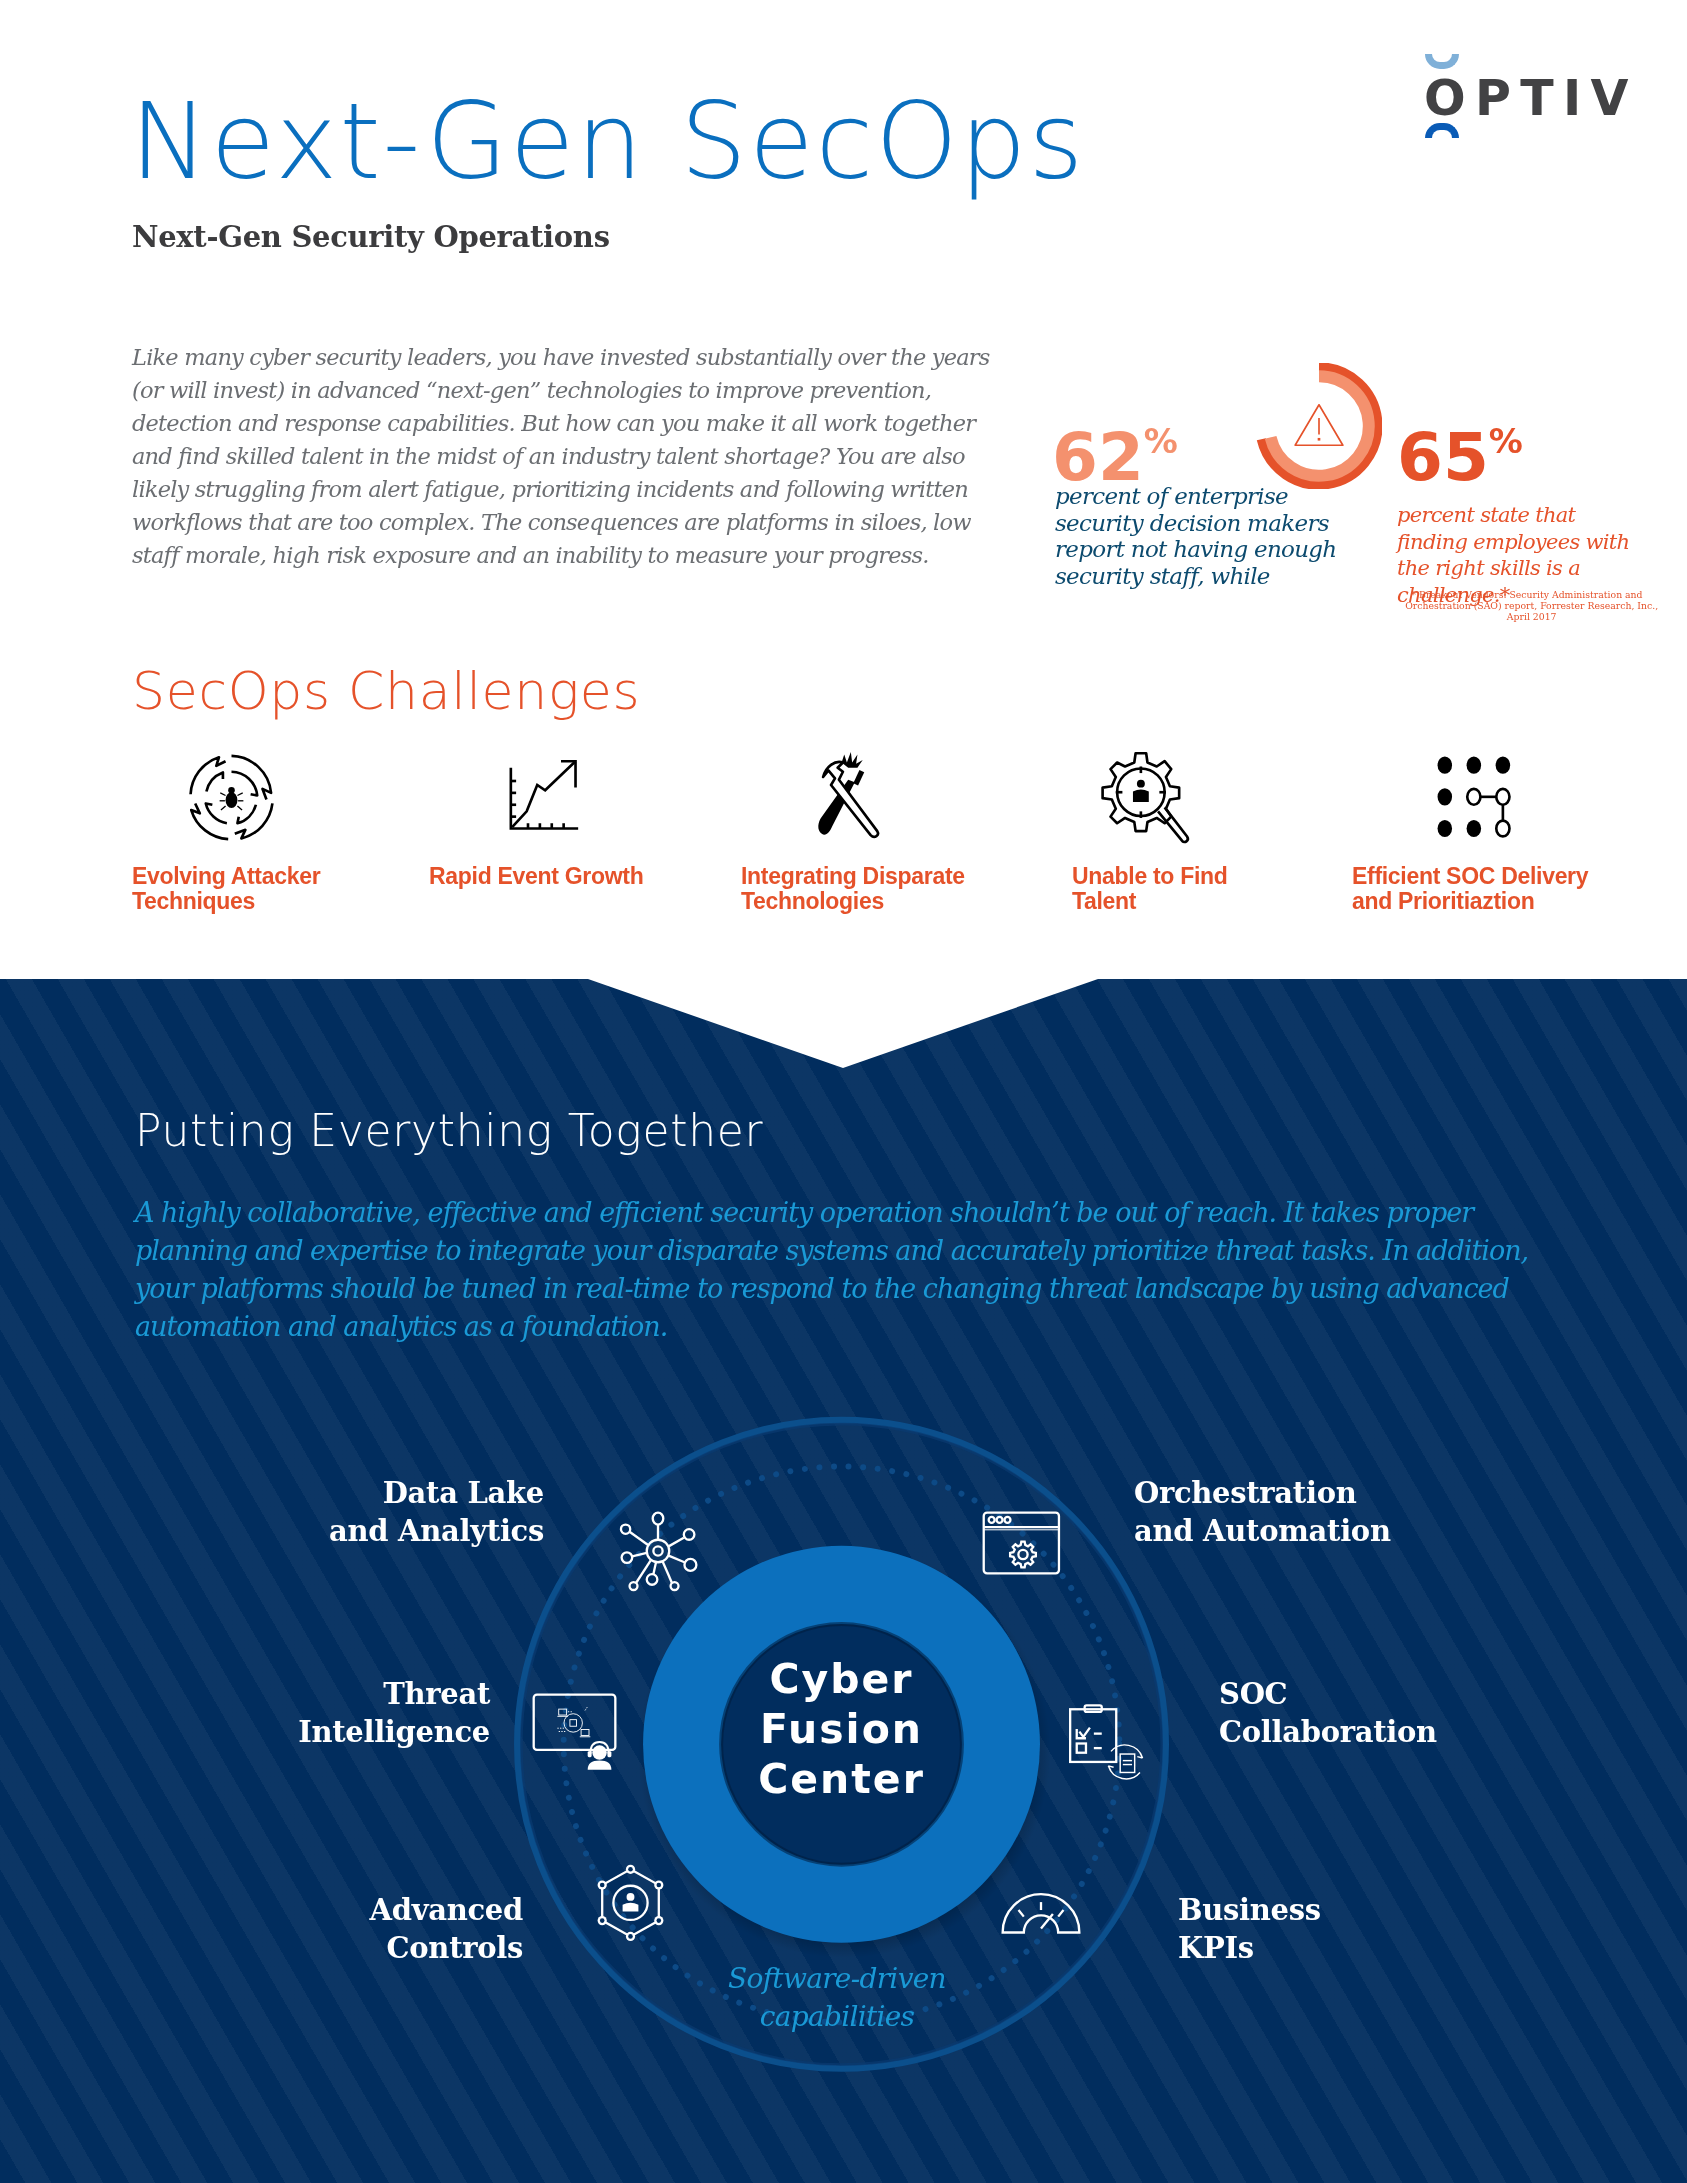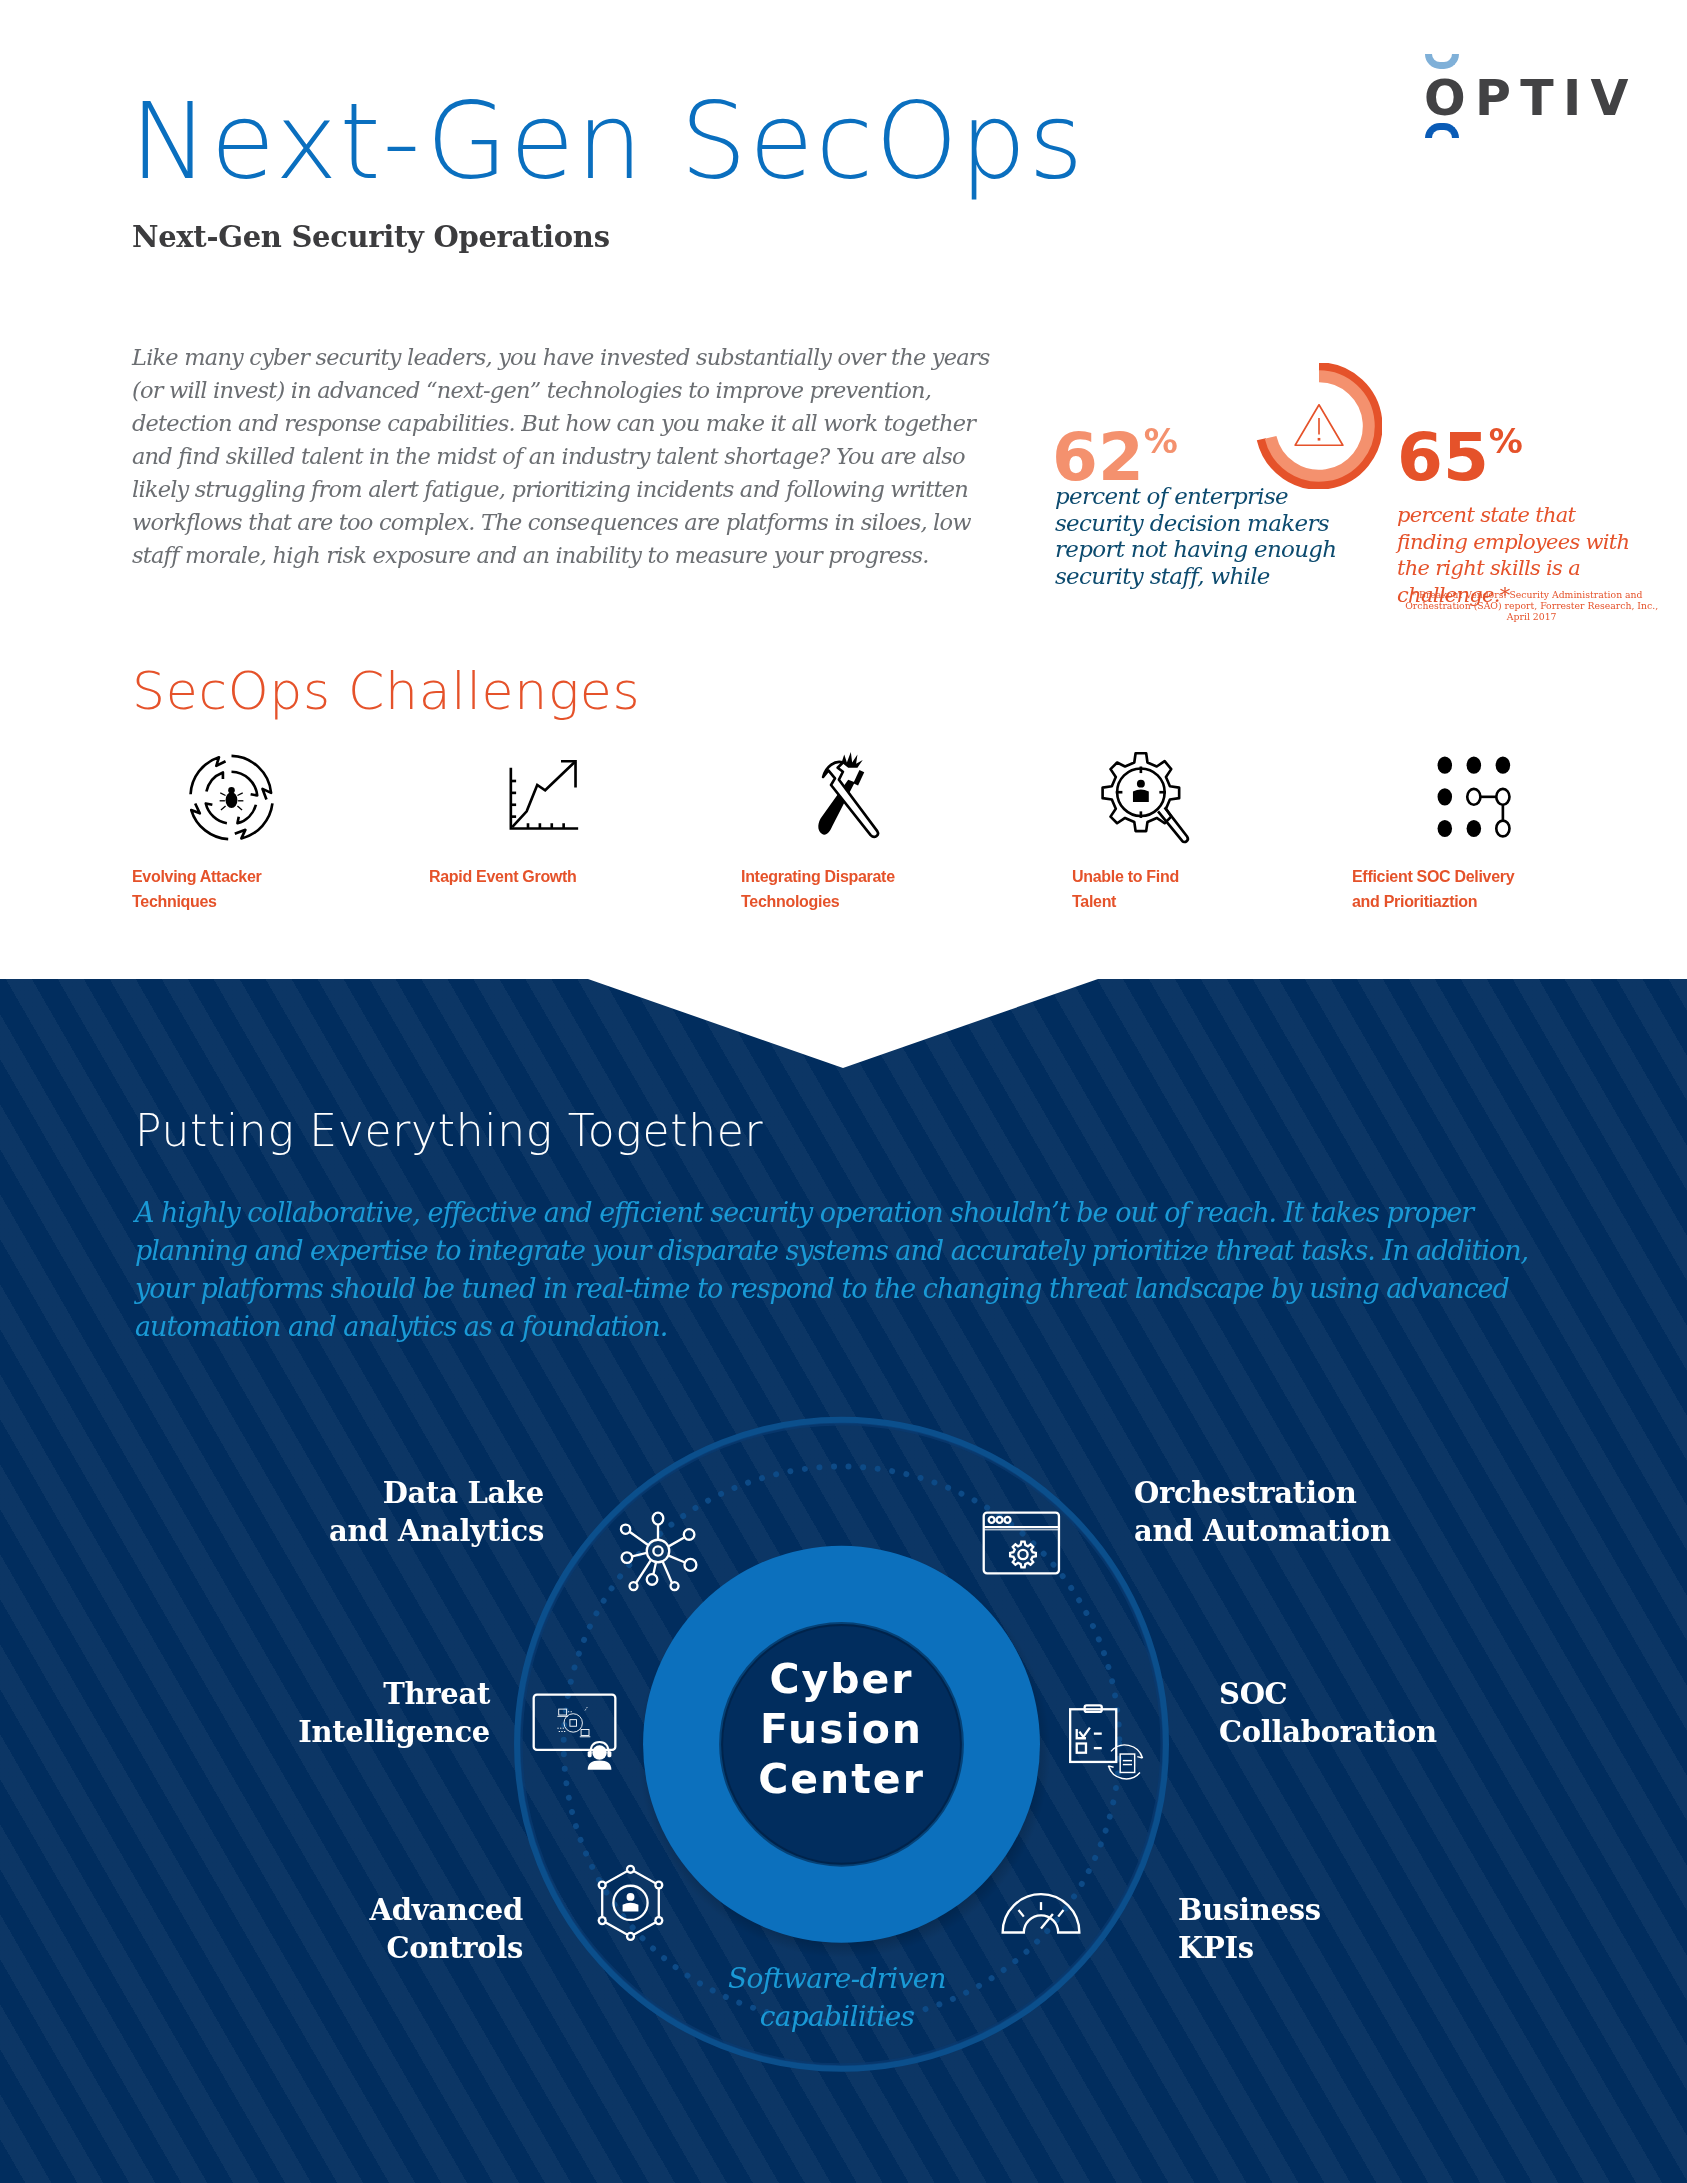--- a/index.html
+++ b/index.html
@@ -39,21 +39,21 @@
   .footnote { position: absolute; left: 1388px; top: 589px; width: 278px;
     font-family: "DejaVu Serif", serif; font-size: 9.3px; color: #e5522a; line-height: 11px; text-align: center; }
   .footnote-body { display: inline-block; padding-left: 9.3px; text-indent: -9.3px; }
   .gauge { position: absolute; left: 1256px; top: 363px; width: 126px; height: 126px; }
 
   .challenges-title { position: absolute; left: 132px; top: 658px; font-family: "DejaVu Sans", sans-serif;
     font-weight: 200; font-size: 52px; color: #e5522a; line-height: 66px; letter-spacing: 0.7px; }
   .challenge { position: absolute; top: 748px; width: 278px; }
   .challenge-icon { position: absolute; left: 0; top: 0; width: 99px; height: 99px; }
   .challenge-label { position: absolute; top: 116px; left: 0; width: 278px;
-    font-family: "Liberation Sans", sans-serif; font-weight: bold; font-size: 16px; color: #e5522a;
+    font-family: "Liberation Sans", sans-serif; font-weight: bold; font-size: 23px; color: #e5522a;
     line-height: 25px; letter-spacing: -0.3px; }
 
   
   .navy { position: absolute; left: 0; top: 979px; width: 1687px; height: 1205px;
     background-color: #012d5e;
     background-image: repeating-linear-gradient(60deg, rgba(255,255,255,0) 0px, rgba(255,255,255,0) 22.5px,
       rgba(255,255,255,0.045) 22.5px, rgba(255,255,255,0.045) 45px); }
   .notch { position: absolute; left: 588px; top: 979px; width: 0; height: 0;
     border-left: 255px solid transparent; border-right: 255px solid transparent;
     border-top: 89px solid #ffffff; }

